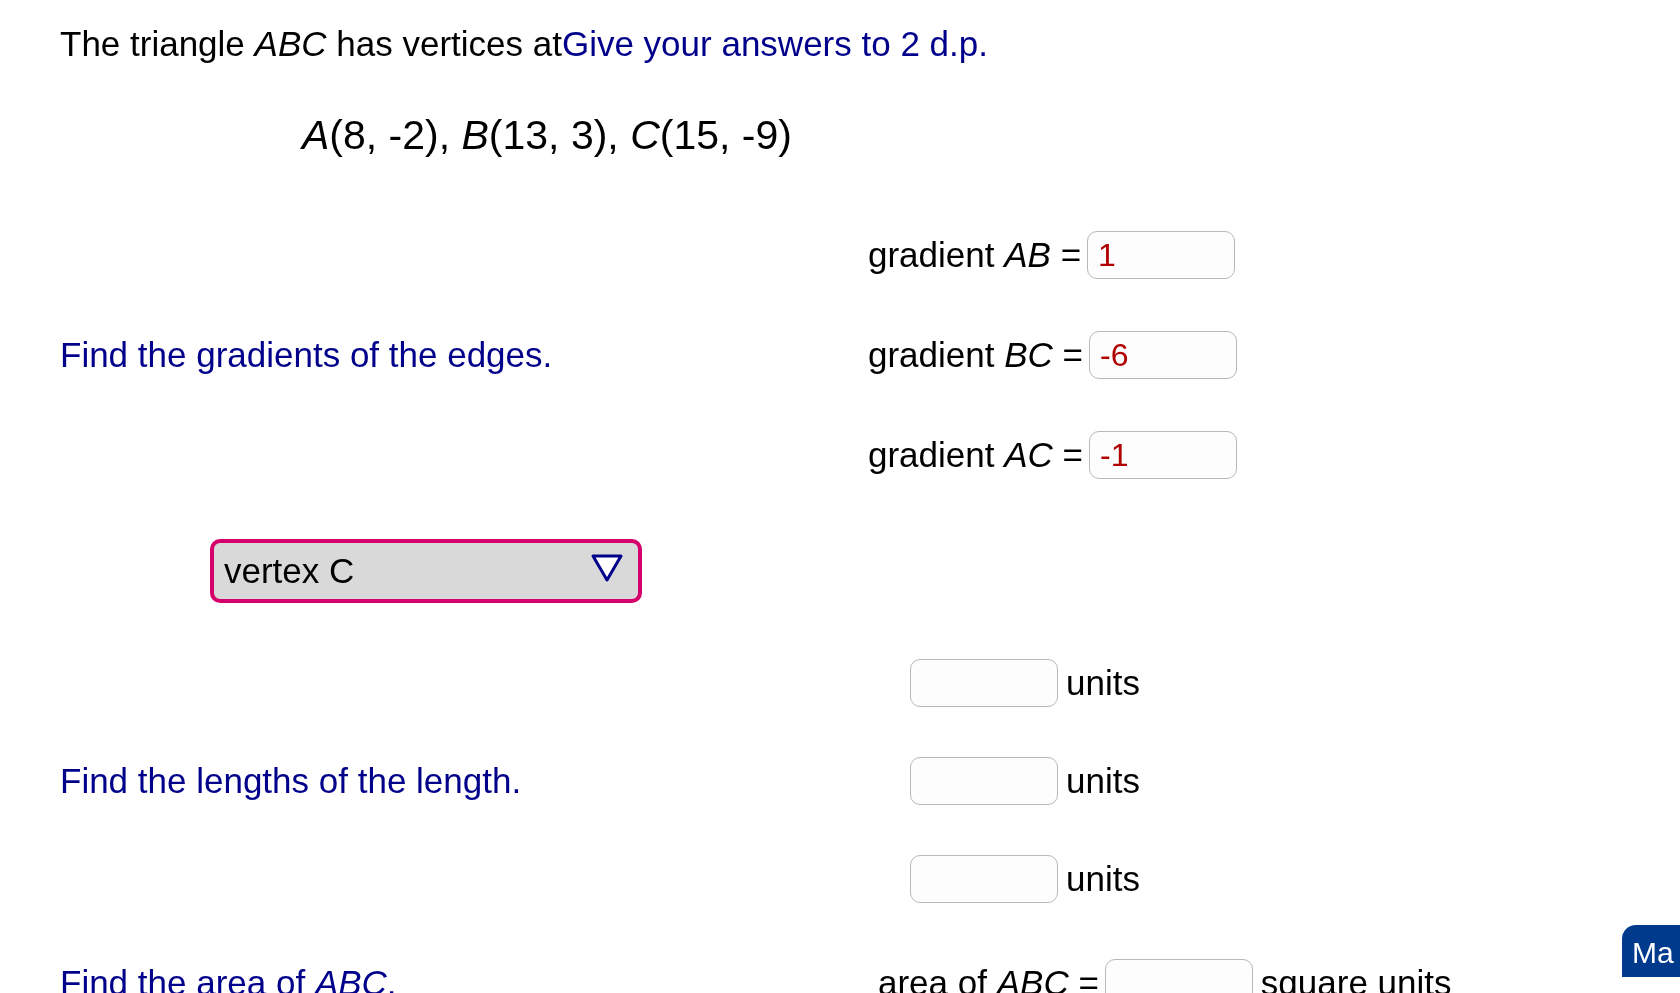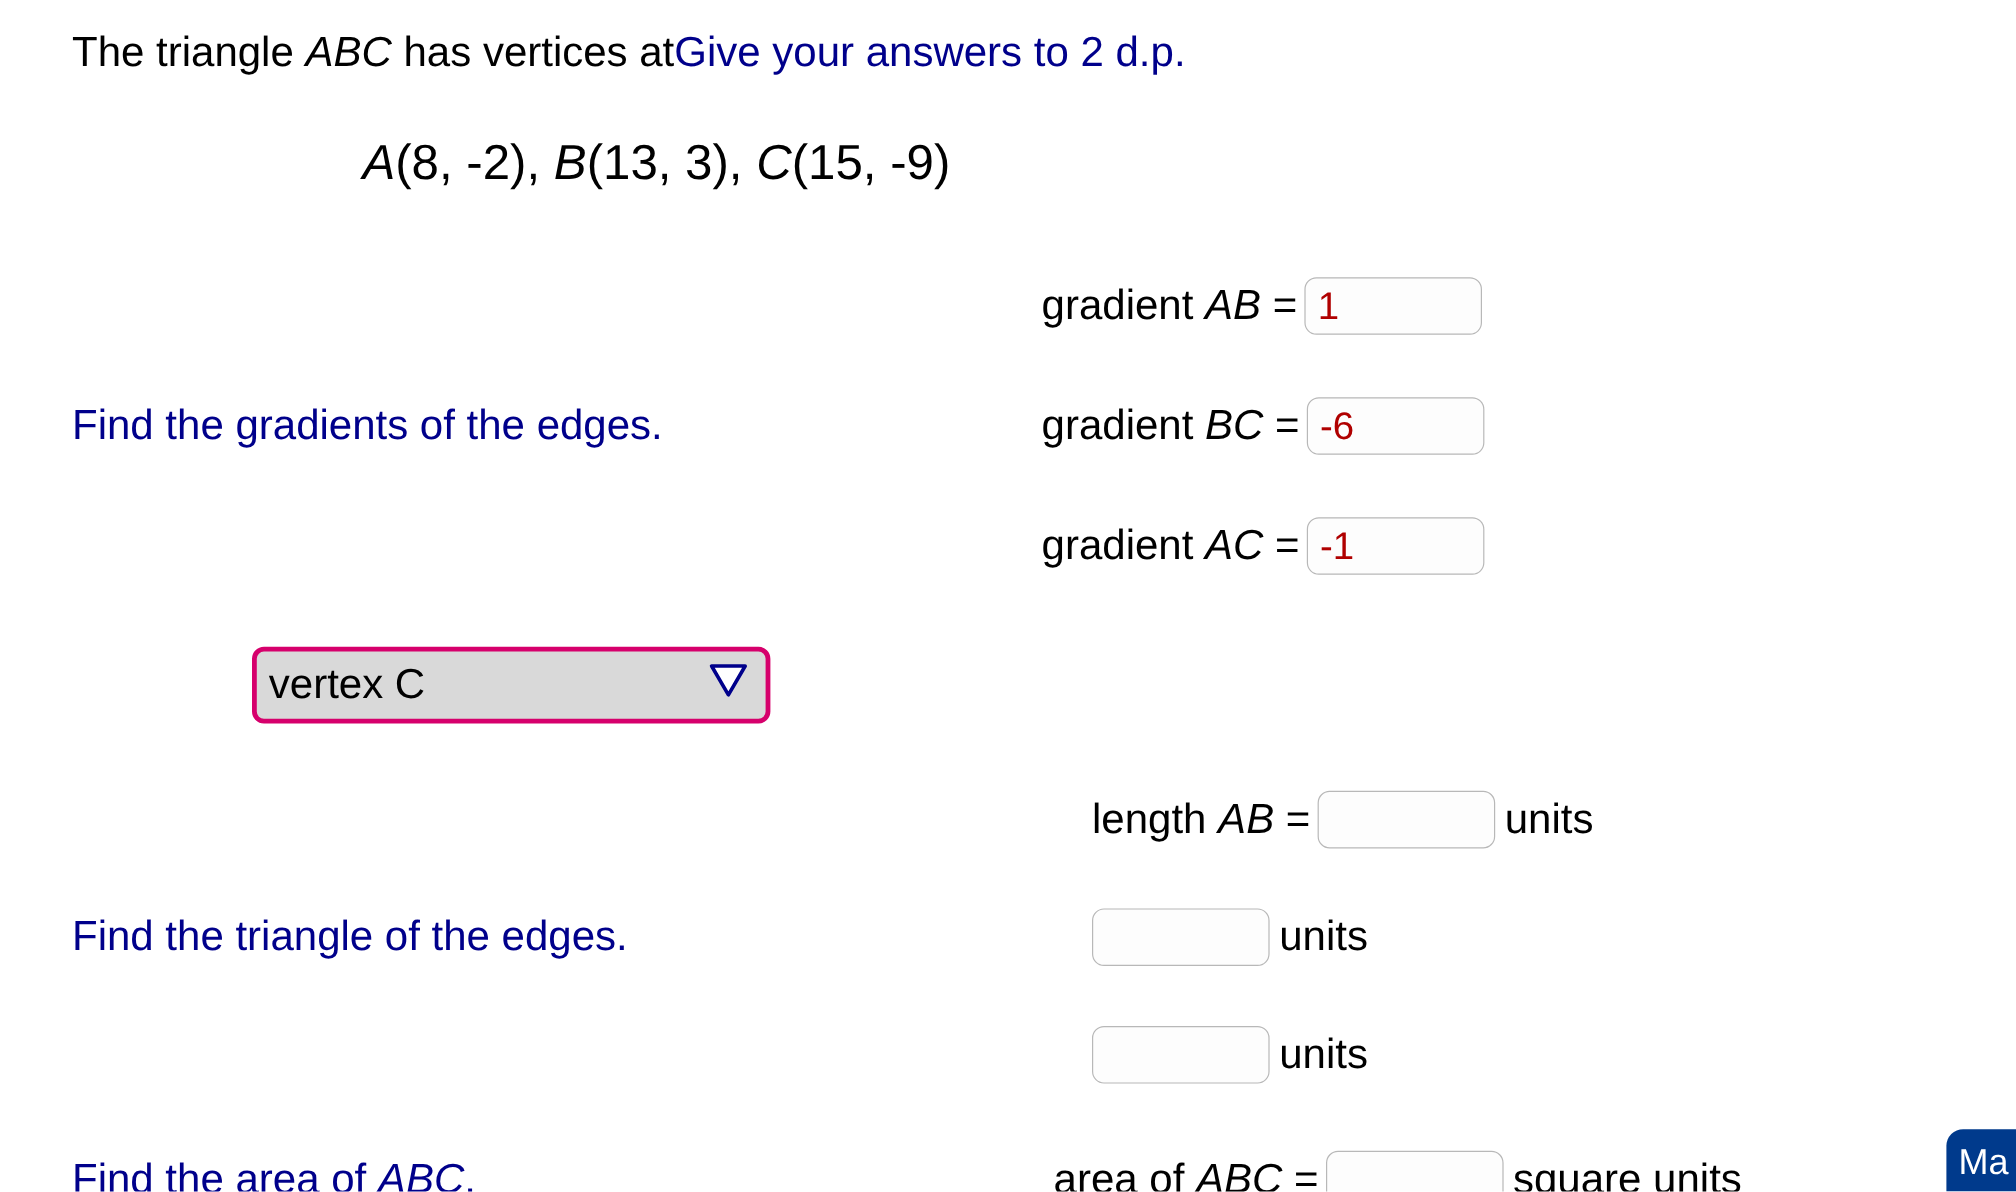--- a/index.html
+++ b/index.html
@@ -91,21 +91,21 @@
   .section-area { margin-top: 56px; }
 
   .stack { display: flex; flex-direction: column; gap: 52px; }
   .stack-tight { display: flex; flex-direction: column; gap: 50px; }
 
   .units { margin-left: 2px; }
 
   .corner-badge {
     position: absolute;
     right: 0;
-    bottom: 0;
+    bottom: 16px;
     width: 58px;
     height: 52px;
     background: #003a8c;
     border-top-left-radius: 14px;
     color: #ffffff;
     font-size: 30px;
     display: flex;
     align-items: flex-end;
     justify-content: flex-start;
     padding: 0 0 6px 10px;
@@ -155,25 +155,24 @@
         <span>
           <svg width="34" height="30" viewBox="0 0 34 30">
             <polygon points="3,3 31,3 17,27" fill="#ffffff" stroke="#00008b" stroke-width="3" stroke-linejoin="round"></polygon>
           </svg>
         </span>
       </div>
     </div>
   </div>
 
   <div class="row section-lengths">
-    <div class="left-col instruction">Find the triangle of the edges.</div>
+    <div class="left-col instruction">Find the lengths of the length.</div>
     <div class="right-col">
       <div class="stack-tight" style="padding-left:42px;">
         <div class="answer-line">
-          <span class="label-text"><span>length </span><span class="ital">AB</span><span> = </span></span>
           <input class="answer" value="" style="">
           <span class="units">units</span>
         </div>
         <div class="answer-line">
           <input class="answer" value="" style="">
           <span class="units">units</span>
         </div>
         <div class="answer-line">
           <input class="answer" value="" style="">
           <span class="units">units</span>

